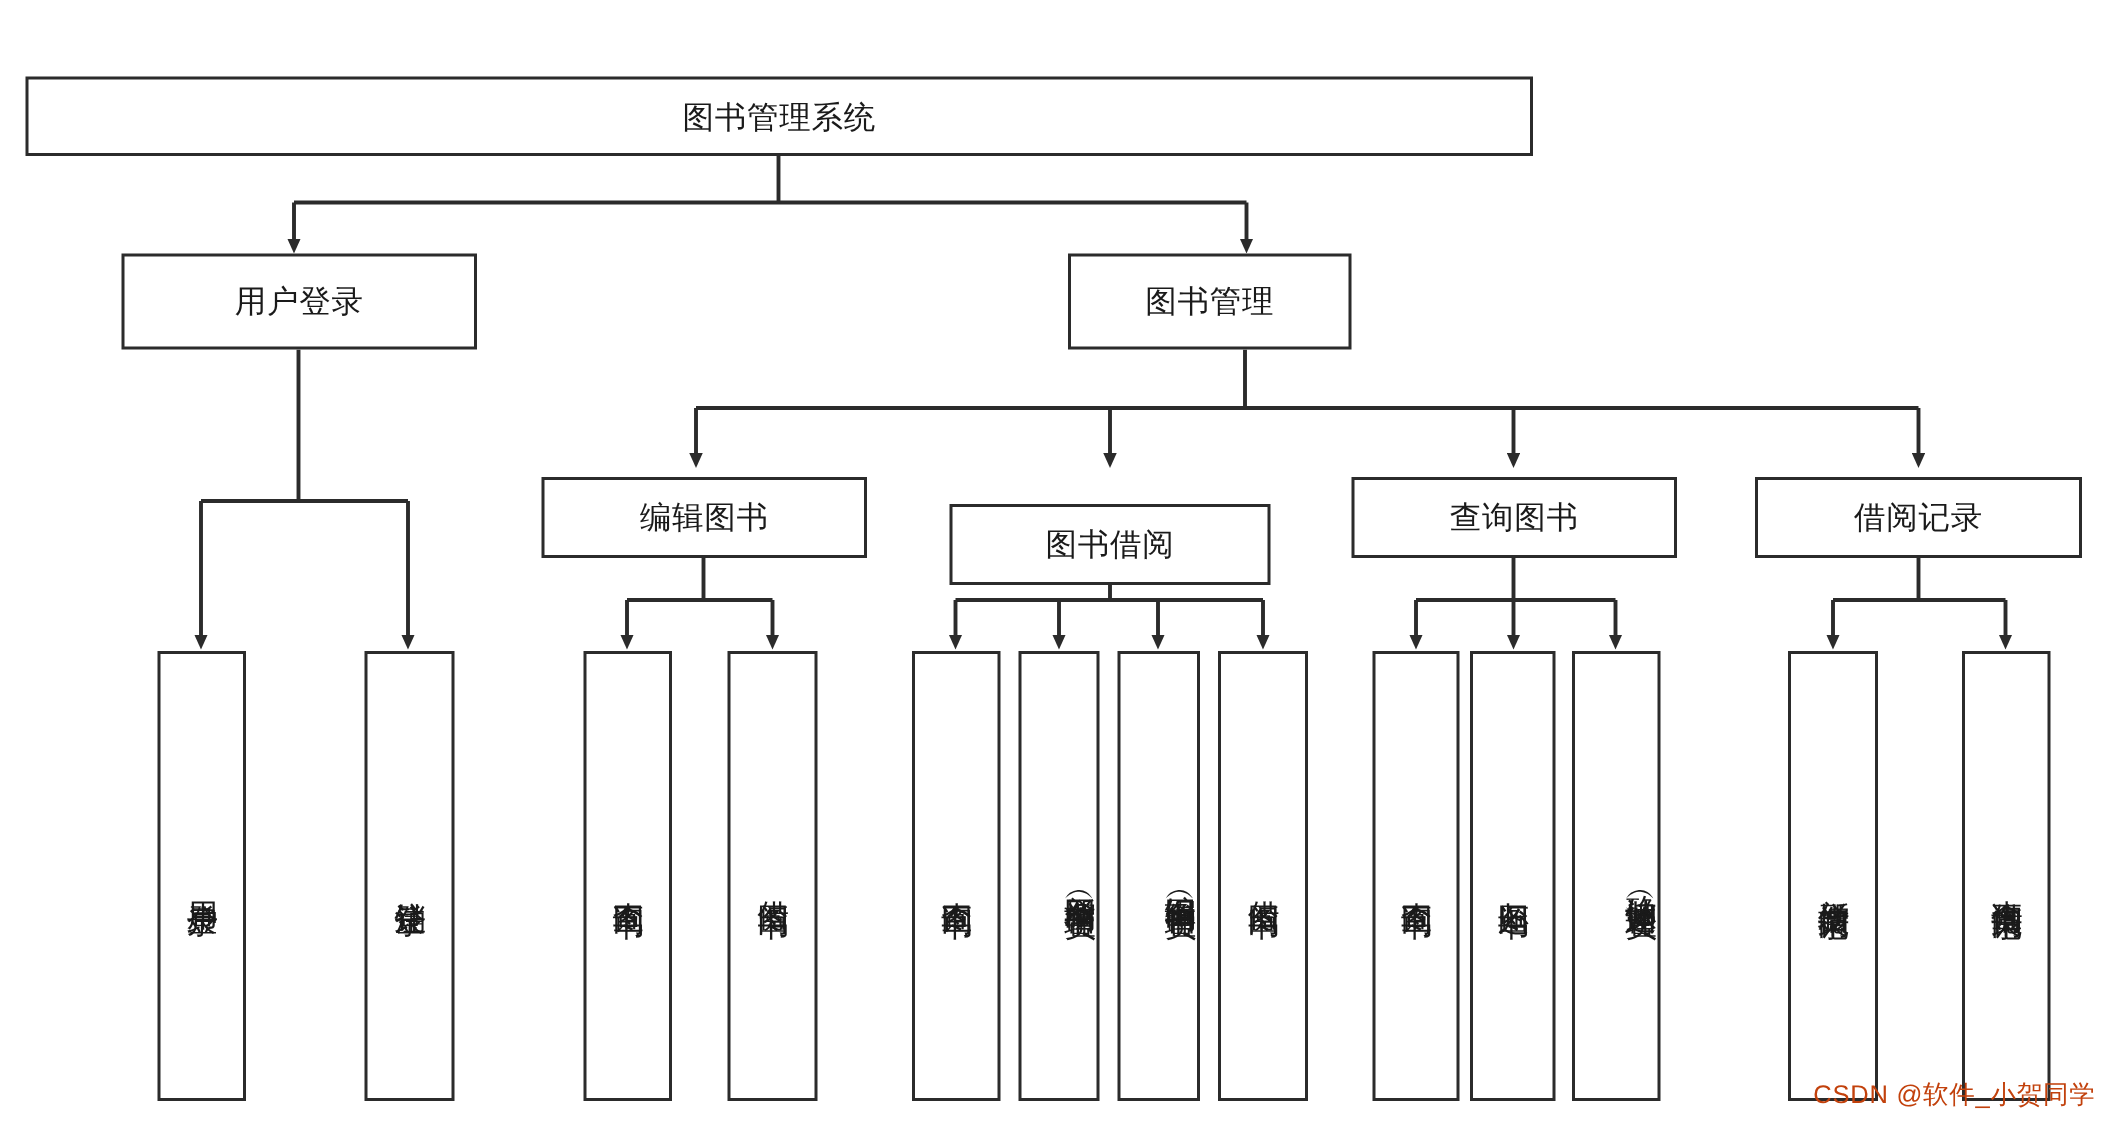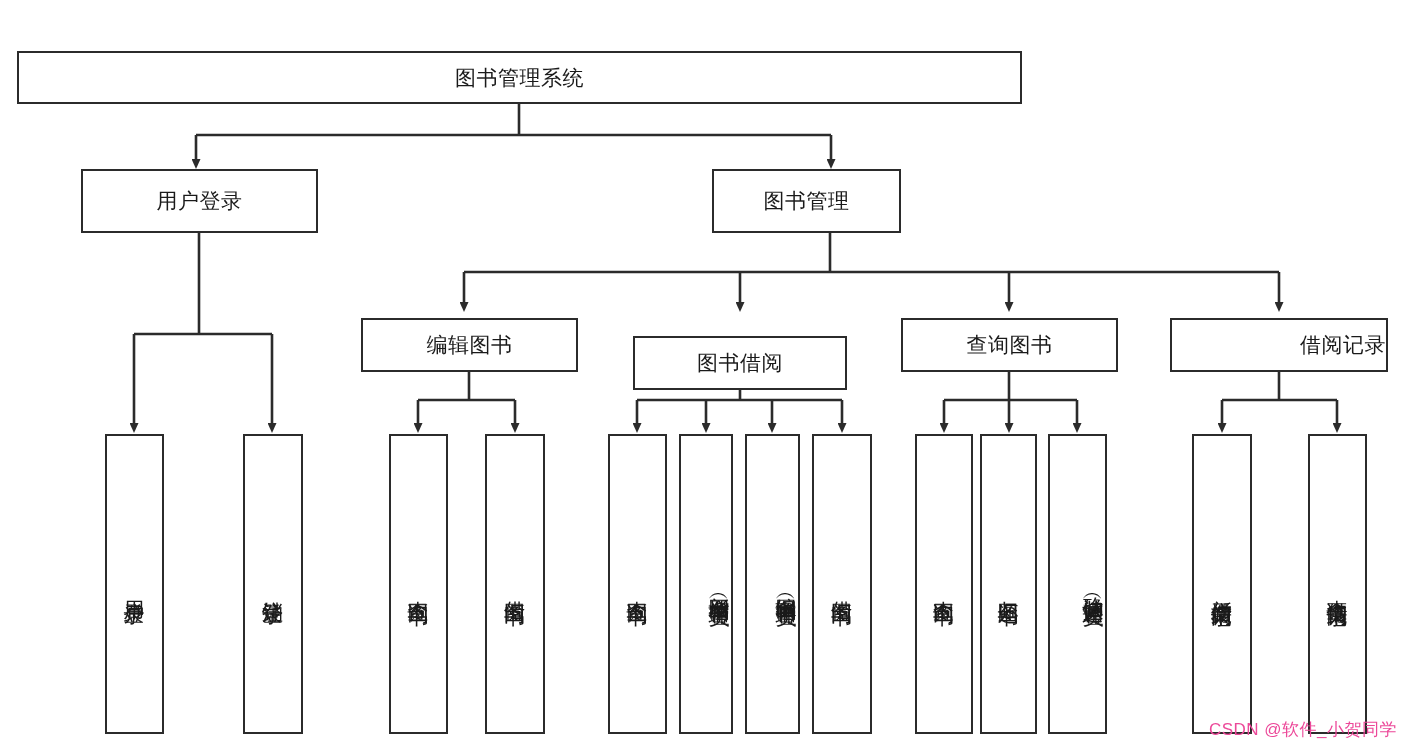--- a/index.html
+++ b/index.html
@@ -57,21 +57,21 @@
   }
   .node-label {
     display: block;
     white-space: nowrap;
   }
   .watermark {
     position: absolute;
     right: 8px;
     bottom: 6px;
     font-size: 17px;
-    color: #ec4899;
+    color: #c2410c;
     letter-spacing: 0.5px;
     white-space: nowrap;
     user-select: none;
   }
 </style>
 </head>
 <body>
 
 <div id="diagram-root">
 
@@ -140,21 +140,21 @@
 
   <div class="node horizontal" style="left:361px; top:318px; width:217px; height:54px;">
     <span class="node-label">编辑图书</span>
   </div>
   <div class="node horizontal" style="left:633px; top:336px; width:214px; height:54px;">
     <span class="node-label">图书借阅</span>
   </div>
   <div class="node horizontal" style="left:901px; top:318px; width:217px; height:54px;">
     <span class="node-label">查询图书</span>
   </div>
-  <div class="node horizontal" style="left:1170px; top:318px; width:218px; height:54px;justify-content:flex-end;">
+  <div class="node horizontal" style="left:1170px; top:318px; width:218px; height:54px;">
     <span class="node-label">借阅记录</span>
   </div>
 
   <div class="node vertical centered" style="left:105px; top:434px; width:59px; height:300px;">
     <span class="node-label">用户登录</span>
   </div>
   <div class="node vertical centered" style="left:243px; top:434px; width:60px; height:300px;">
     <span class="node-label">注销登录</span>
   </div>
 

